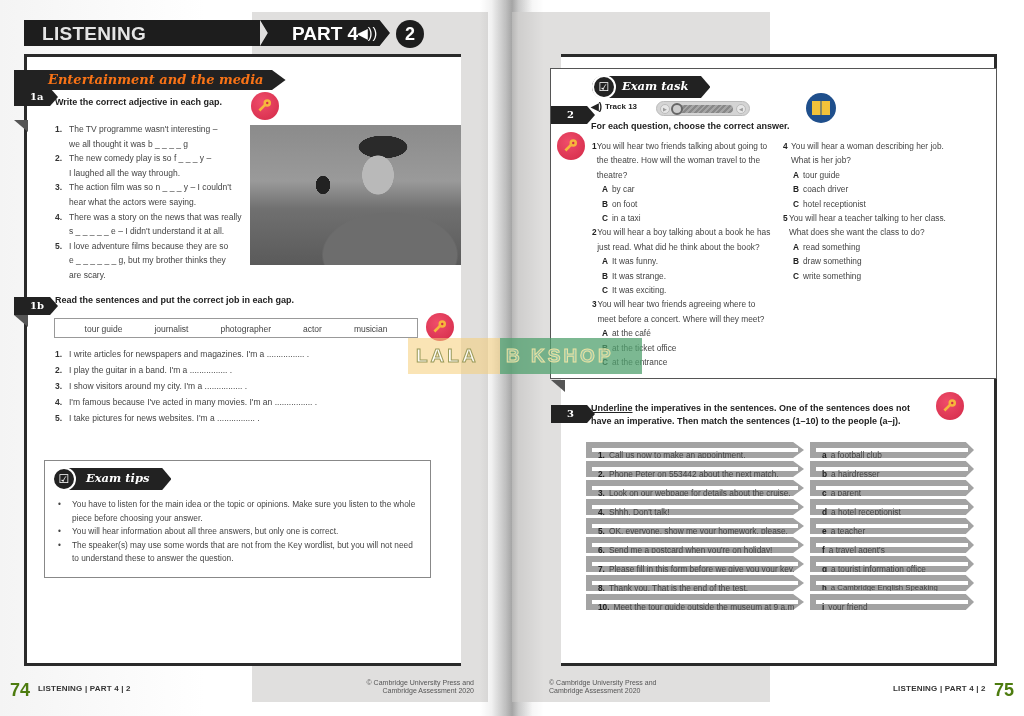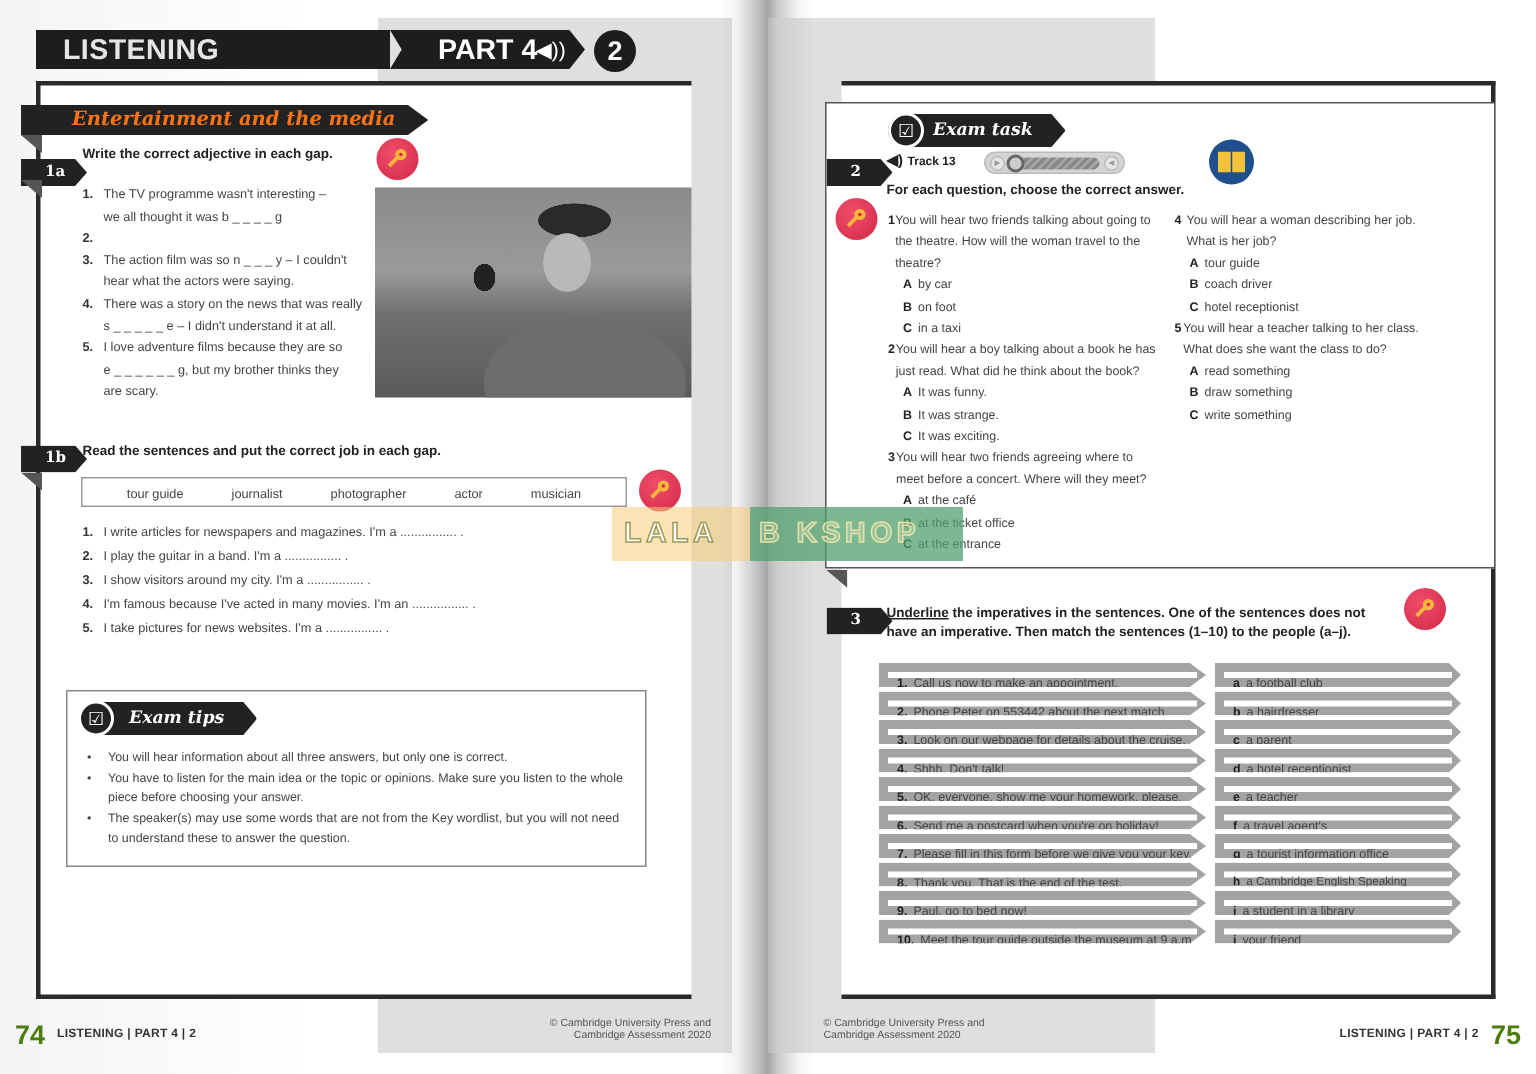--- a/index.html
+++ b/index.html
@@ -122,38 +122,39 @@
 <div class="abs hdr-listening">LISTENING</div>
 <div class="abs hdr-part">PART 4</div>
 <div class="abs hdr-speaker">◀))</div>
 <div class="abs hdr-num">2</div>
 
 <div class="abs page-l"></div>
 
 <div class="abs banner">Entertainment and the media</div>
 <div class="abs fold" style="left:14px;top:90px;"></div>
 
-<div class="abs tag" style="left:14px;top:106px;">1a</div>
+<div class="abs tag" style="left:14px;top:88px;">1a</div>
 <div class="abs fold" style="left:14px;top:120px;"></div>
 <div class="abs instr" style="left:55px;top:97px;">Write the correct adjective in each gap.</div>
 <div class="abs key" style="left:251px;top:92px;">
   <svg viewBox="0 0 24 24">
       <circle cx="15" cy="8" r="5" fill="#f6b73c"></circle>
       <rect x="3" y="12" width="12" height="3.4" transform="rotate(-45 9 14)" fill="#f6b73c"></rect>
       <circle cx="15" cy="8" r="1.6" fill="#d32948"></circle>
     </svg>
 </div>
 
 <div class="abs q1a">
   <div class="it">
       <span class="n">1.</span>
       <span><span>The TV programme wasn't interesting –</span><br><span>we all thought it was b _ _ _ _ g</span></span>
     </div>
   <div class="it">
       <span class="n">2.</span>
+      <span><span>The new comedy play is so f _ _ _ y –</span><br><span>I laughed all the way through.</span></span>
     </div>
   <div class="it">
       <span class="n">3.</span>
       <span><span>The action film was so n _ _ _ y – I couldn't</span><br><span>hear what the actors were saying.</span></span>
     </div>
   <div class="it">
       <span class="n">4.</span>
       <span><span>There was a story on the news that was really</span><br><span>s _ _ _ _ _ e – I didn't understand it at all.</span></span>
     </div>
   <div class="it">
@@ -186,22 +187,22 @@
   <div><span class="n">2.</span><span>I play the guitar in a band. I'm a ................ .</span></div>
   <div><span class="n">3.</span><span>I show visitors around my city. I'm a ................ .</span></div>
   <div><span class="n">4.</span><span>I'm famous because I've acted in many movies. I'm an ................ .</span></div>
   <div><span class="n">5.</span><span>I take pictures for news websites. I'm a ................ .</span></div>
 </div>
 
 <div class="abs tips"></div>
 <div class="abs tips-badge">Exam tips</div>
 <div class="abs chk-circle" style="left:52px;top:467px;">☑</div>
 <ul class="abs tips-list">
+  <li>You have to listen for the main idea or the topic or opinions. Make sure you listen to the whole piece before choosing your answer.</li>
   <li>You will hear information about all three answers, but only one is correct.</li>
-  <li>You have to listen for the main idea or the topic or opinions. Make sure you listen to the whole piece before choosing your answer.</li>
   <li>The speaker(s) may use some words that are not from the Key wordlist, but you will not need to understand these to answer the question.</li>
 </ul>
 
 <div class="abs foot-num" style="left:10px;top:680px;">74</div>
 <div class="abs foot-lbl" style="left:38px;top:684px;">LISTENING | PART 4 | 2</div>
 <div class="abs copy" style="left:360px;top:679px;text-align:right;width:114px;">
   <div>© Cambridge University Press and</div>
   <div>Cambridge Assessment 2020</div>
 </div>
 
@@ -333,24 +334,20 @@
   </div>
   <div class="match-row">
     <div class="mleft"><b>7.</b><span>Please fill in this form before we give you your key.</span></div>
     <div class="mright"><b>g</b><span>a tourist information office</span></div>
   </div>
   <div class="match-row">
     <div class="mleft"><b>8.</b><span>Thank you. That is the end of the test.</span></div>
     <div class="mright" style="font-size:7.8px;"><b>h</b><span>a Cambridge English Speaking examiner</span></div>
   </div>
   <div class="match-row">
-    <div class="mleft"><b>9.</b><span>Paul, go to bed now!</span></div>
-    <div class="mright"><b>i</b><span>a student in a library</span></div>
-  </div>
-  <div class="match-row">
     <div class="mleft"><b>10.</b><span>Meet the tour guide outside the museum at 9 a.m.</span></div>
     <div class="mright"><b>j</b><span>your friend</span></div>
   </div>
 </div>
 
 <div class="abs copy" style="left:549px;top:679px;width:130px;">
   <div>© Cambridge University Press and</div>
   <div>Cambridge Assessment 2020</div>
 </div>
 <div class="abs foot-lbl" style="left:893px;top:684px;">LISTENING | PART 4 | 2</div>

